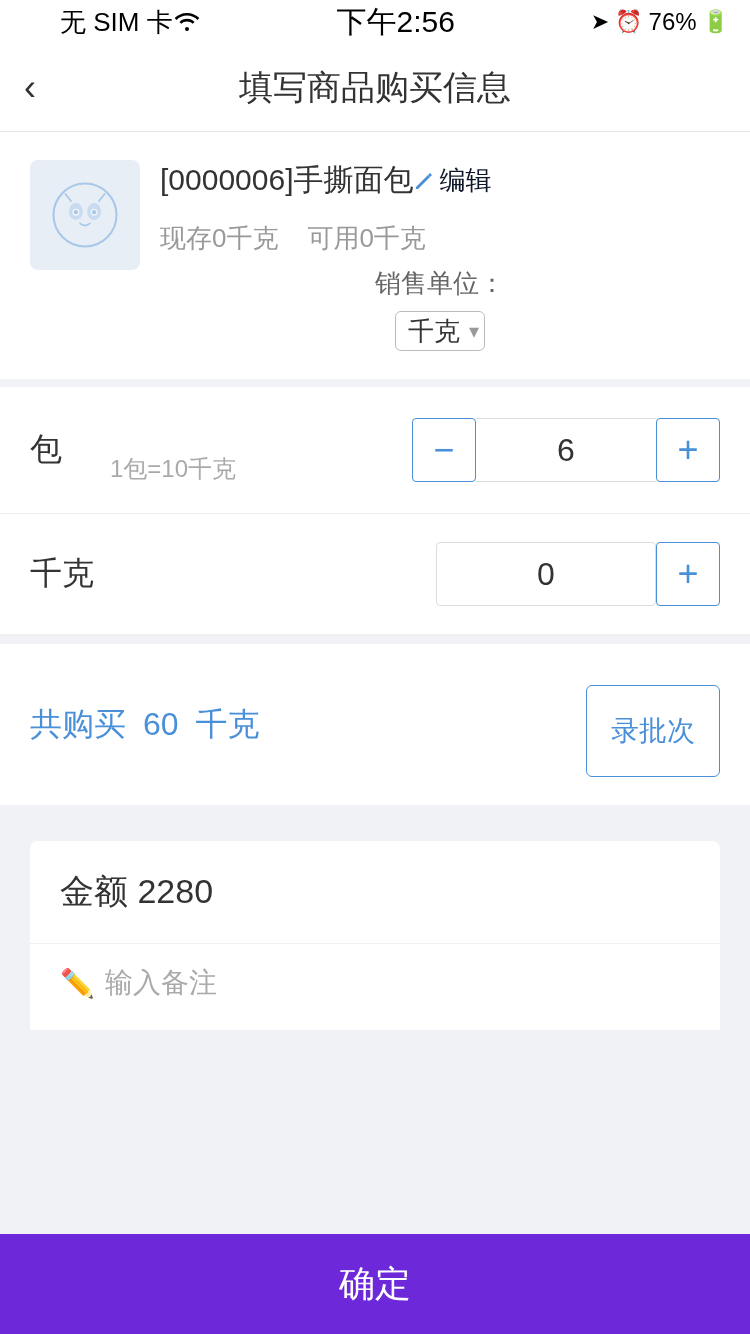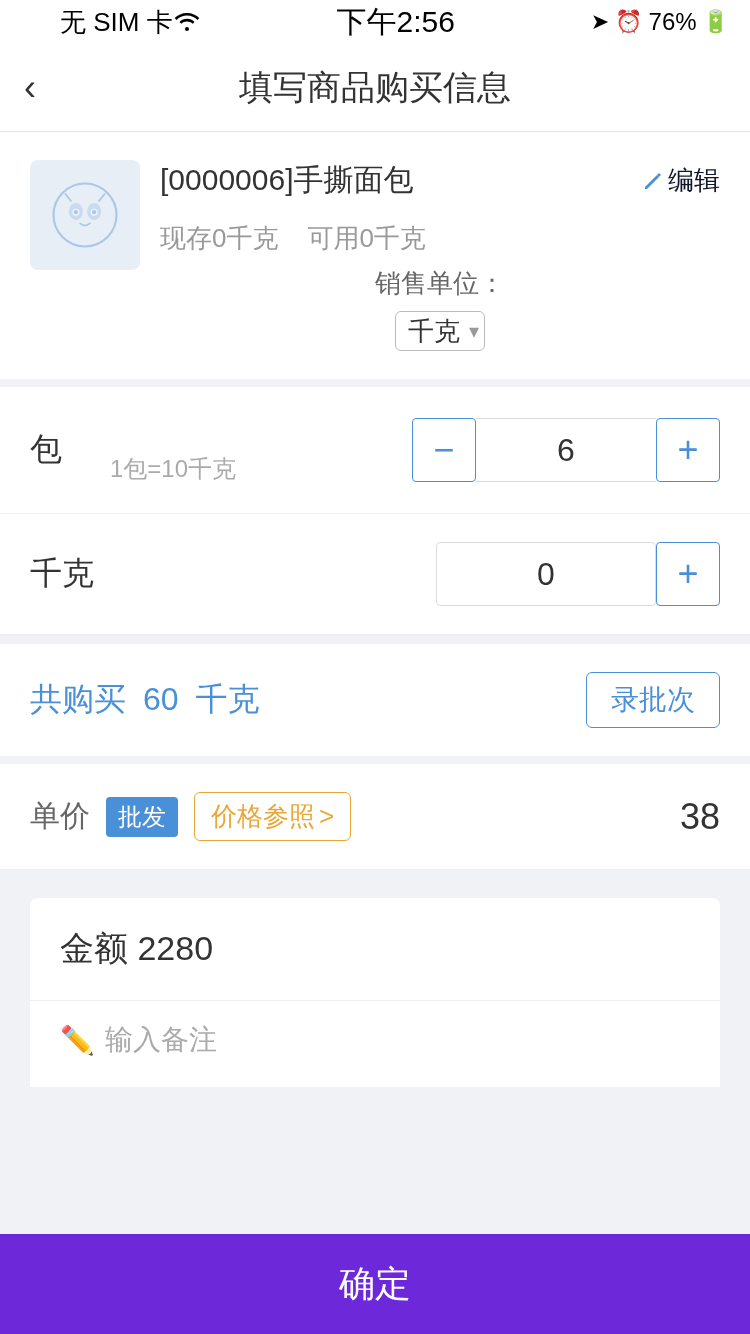--- a/index.html
+++ b/index.html
@@ -95,21 +95,20 @@
     .product-image .owl-svg {
       width: 70px;
       height: 70px;
       opacity: 0.4;
     }
     .product-info {
       flex: 1;
     }
     .product-name-row {
       display: flex;
-      justify-content: space-between;
       align-items: center;
     }
     .product-name {
       font-size: 30px;
       font-weight: 500;
       color: #333;
     }
     .edit-btn {
       font-size: 26px;
       color: #0f172a;
@@ -224,23 +223,24 @@
     }
     .total-text span {
       color: #4a90d9;
       font-weight: 500;
     }
     .batch-btn {
       border: 1px solid #4a90d9;
       color: #4a90d9;
       background: #fff;
       border-radius: 6px;
-      padding: 8px 24px;
+      padding: 26px 24px;
       font-size: 28px;
       cursor: pointer;
+      margin-top: 13px;
     }
 
     
     .price-section {
       background: #fff;
       padding: 28px 30px;
       display: flex;
       align-items: center;
       border-bottom: 1px solid #f0f0f0;
       gap: 16px;
@@ -423,29 +423,20 @@
 
   <div class="total-row">
     <div class="total-text">
       <span>共购买</span>
       <span style="color:#4a90d9;font-weight:500;margin:0 8px;">60</span>
       <span>千克</span>
     </div>
     <button class="batch-btn">录批次</button>
   </div>
 
-  <div class="price-section">
-    <span class="price-label">单价</span>
-    <span class="price-tag">批发</span>
-    <button class="price-ref-btn">
-      <span>价格参照</span>
-      <span>&gt;</span>
-    </button>
-    <span class="price-value">38</span>
-  </div>
 
   <div class="amount-section">
     <div class="amount-row">
       <span class="amount-text">金额 2280</span>
     </div>
     <div class="remark-row">
       <span class="remark-icon">✏️</span>
       <span class="remark-text">输入备注</span>
     </div>
   </div>

